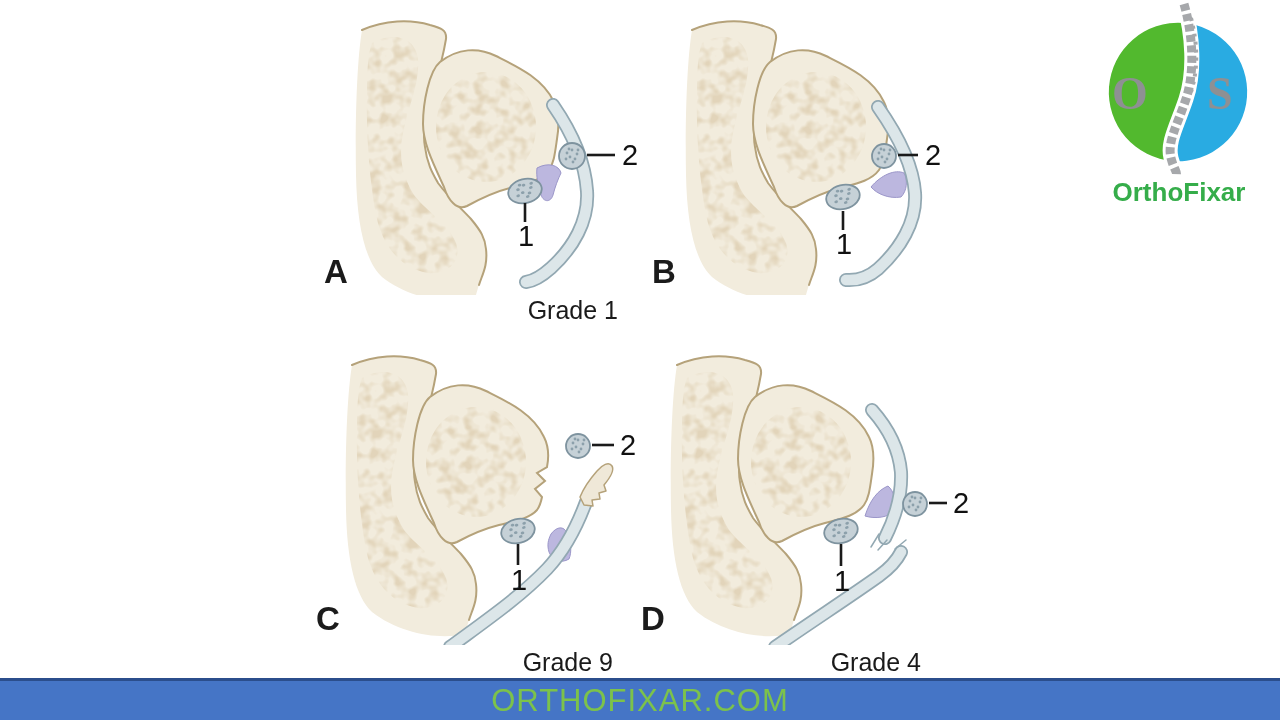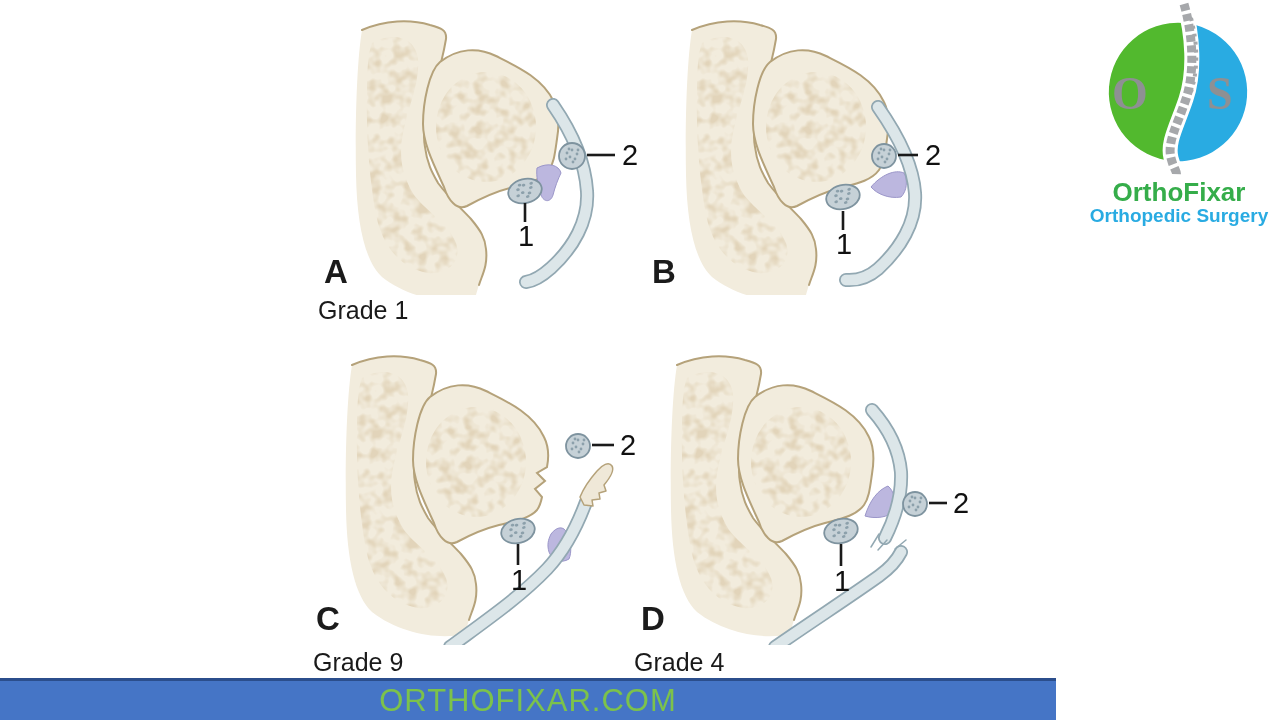--- a/index.html
+++ b/index.html
@@ -1,32 +1,32 @@
 <!DOCTYPE html>
 <html><head>
 <meta charset="utf-8">
 <style>
   html,body{margin:0;padding:0;background:#fff;}
   #stage{position:relative;width:1280px;height:720px;background:#ffffff;overflow:hidden;
          font-family:"Liberation Sans",sans-serif;}
   .panel{position:absolute;}
-  .caption{position:absolute;width:300px;text-align:left;font-size:25px;color:#1a1a1a;}
+  .caption{position:absolute;width:300px;text-align:right;font-size:25px;color:#1a1a1a;}
   .num{font-size:29px;fill:#111;font-family:"Liberation Sans",sans-serif;}
   .plett{font-size:33px;font-weight:bold;fill:#1b1b1b;font-family:"Liberation Sans",sans-serif;}
   .bone{fill:#F2ECDD;}
   .bone-edge{fill:none;stroke:#B5A27A;stroke-width:2;stroke-linecap:round;}
   .cond{fill:#F2ECDD;stroke:#B5A27A;stroke-width:2;}
   .lig-o{fill:none;stroke:#92A8B2;stroke-width:14;stroke-linecap:round;}
   .lig-i{fill:none;stroke:#DCE6E9;stroke-width:10.5;stroke-linecap:round;}
   .fray{stroke:#92A8B2;stroke-width:1.5;fill:none;stroke-linecap:round;}
   .oss{fill:#C6D1D7;stroke:#7E939F;stroke-width:1.8;}
   .purple{fill:#BCB7DF;stroke:#9B96C9;stroke-width:1;}
   .lead{stroke:#1A1A1A;stroke-width:2.6;}
   .frag{fill:#EFE8D8;stroke:#B5A27A;stroke-width:1.5;stroke-linejoin:round;}
-  #footer{position:absolute;left:0;top:678px;width:1056px;height:42px;background:#4575C6;
+  #footer{position:absolute;left:0;top:678px;width:1280px;height:42px;background:#4575C6;
           border-top:3px solid #2B4E8C;box-sizing:border-box;display:flex;align-items:center;justify-content:center;}
   #footer .ftext{font-size:31px;letter-spacing:1px;color:#7CC24B;}
   .logo-title{position:absolute;left:1090px;top:177px;width:178px;text-align:center;
               font-size:26px;font-weight:bold;color:#35AD4A;}
   .logo-sub{position:absolute;left:1084px;top:205px;width:190px;text-align:center;
             font-size:19px;font-weight:bold;color:#29ABE2;}
   .mono{font-family:"Liberation Serif",serif;font-weight:bold;font-size:46px;fill:#8E9093;}
 </style>
 </head>
 <body>
@@ -150,31 +150,30 @@
     <g>
       <circle class="oss" cx="290" cy="154" r="12"></circle>
       <use href="#stip" transform="translate(290,154)"></use>
     </g>
     <line class="lead" x1="216" y1="194" x2="216" y2="216"></line>
     <text class="num" x="209" y="241">1</text>
     <line class="lead" x1="304" y1="153" x2="322" y2="153"></line>
     <text class="num" x="328" y="163">2</text>
     <text class="plett" x="16" y="280">D</text>
   </svg>
-  <div class="caption" style="left:634px;top:648px">Grade 4</div>
+  <div class="caption" style="left:621px;top:648px">Grade 4</div>
 
   <svg style="position:absolute;left:1090px;top:0" width="180" height="178" viewBox="0 0 180 178">
     <path fill="#52B92E" d="M93,23 A69 69 0 0 0 83,161 C80,141 87,125 95,101 C103,76 102,47 93,23 Z"></path>
     <path fill="#29ABE2" d="M93,23 A69 69 0 0 1 83,161 C80,141 87,125 95,101 C103,76 102,47 93,23 Z"></path>
     <path fill="none" stroke="#fff" stroke-width="15" stroke-linecap="round" d="M94,4 C103,35 105,72 96,99 C87,126 77,142 81,158 C84,170 88,172 86,176"></path>
     <path fill="none" stroke="#A6A8AB" stroke-width="9" stroke-dasharray="7 3.5" d="M94,4 C103,35 105,72 96,99 C87,126 77,142 81,158 C84,170 88,172 86,176"></path>
     <path fill="none" stroke="#A6A8AB" stroke-width="4" stroke-dasharray="3 5" d="M101,18 C108,45 108,70 101,92"></path>
     <text class="mono" x="22" y="109">O</text>
     <text class="mono" x="117" y="109">S</text>
   </svg>
   <div class="logo-title">OrthoFixar</div>
-  <div class="logo-sub">Orthopedic Surgery</div>
 
   <div id="footer">
     <span class="ftext">ORTHOFIXAR.COM</span>
   </div>
 
 </div>
 
 </body></html>

